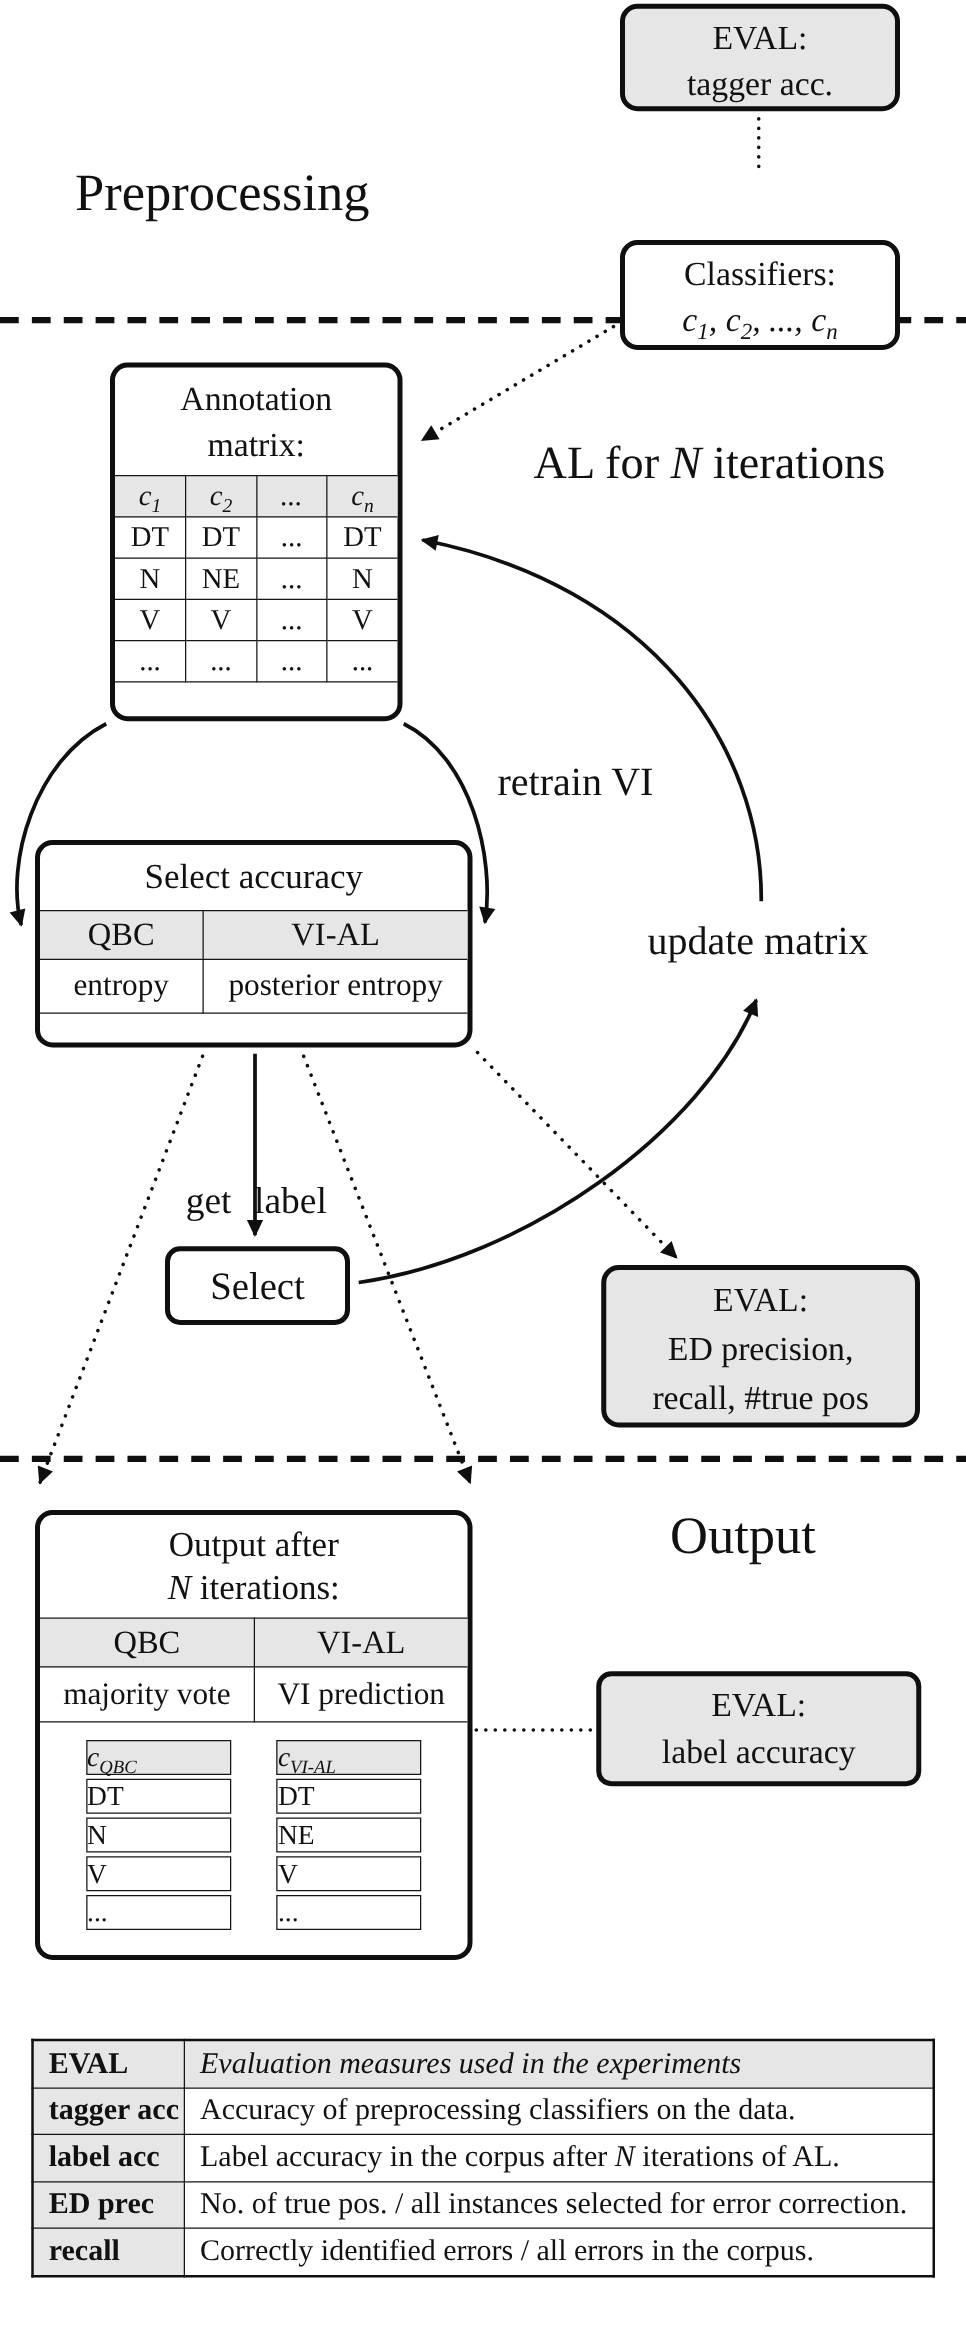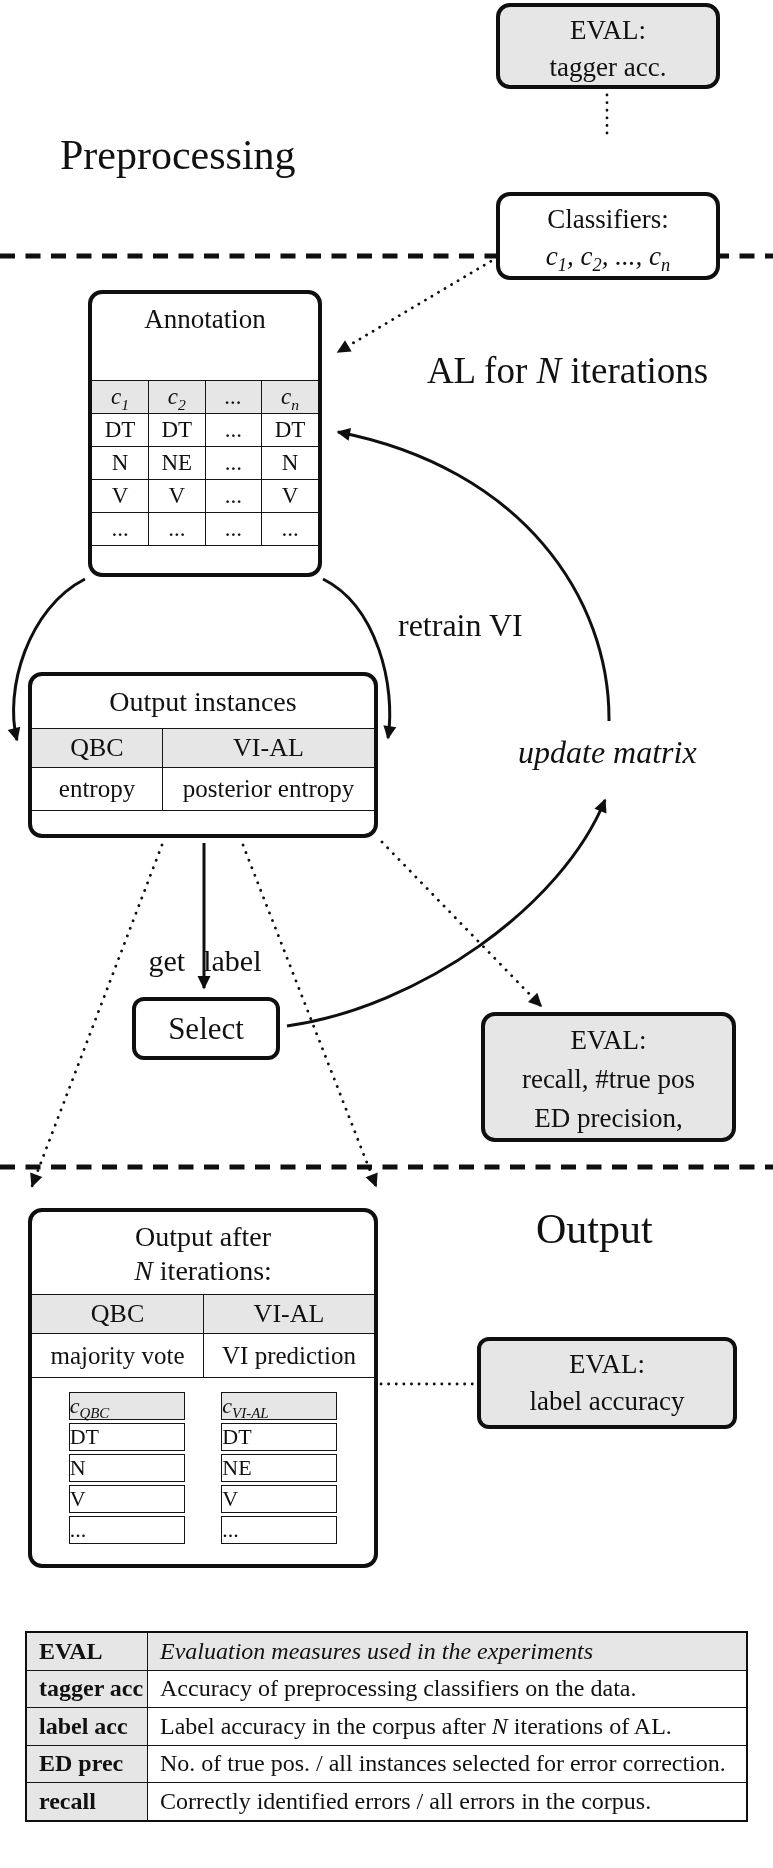--- a/index.html
+++ b/index.html
@@ -96,20 +96,21 @@
   </div>
 
   <div class="rbox boxlines" style="left:496px;top:146px;width:224px;height:88px;margin-top:46px;">
     <span class="bl">Classifiers:</span>
     <span class="bl math">c<sub>1</sub>, c<sub>2</sub>, ..., c<sub>n</sub></span>
   </div>
 
   <div class="rbox" style="left:88px;top:290px;width:234px;height:287px;">
     <div style="padding-top:7px;height:79px;">
       <span class="title-2l" style="font-size:27px;line-height:37px;">Annotation</span>
+      <span class="title-2l" style="font-size:27px;line-height:37px;">matrix:</span>
     </div>
     <table class="mtx mtx-math am-table">
         <thead>
           <tr>
             <th>c<sub>1</sub></th>
             <th>c<sub>2</sub></th>
             <th>...</th>
             <th>c<sub>n</sub></th>
           </tr>
         </thead>
@@ -138,52 +139,52 @@
             <td>...</td>
             <td>...</td>
           </tr>
         </tbody>
       </table>
   </div>
 
   <div class="midlabel" style="left:398px;top:608px;">retrain VI</div>
 
   <div class="rbox" style="left:28px;top:672px;width:350px;height:166px;">
-    <div style="height:52px;display:flex;align-items:center;justify-content:center;font-size:28px;">Output instances</div>
+    <div style="height:52px;display:flex;align-items:center;justify-content:center;font-size:28px;">Select accuracy</div>
     <table class="mtx si-table">
         <thead>
           <tr>
             <th>QBC</th>
             <th>VI-AL</th>
           </tr>
         </thead>
         <tbody>
           <tr>
             <td>entropy</td>
             <td>posterior entropy</td>
           </tr>
         </tbody>
       </table>
   </div>
 
-  <div class="midlabel" style="left:518px;top:735px;font-style:italic;">update matrix</div>
+  <div class="midlabel" style="left:518px;top:735px;">update matrix</div>
 
   <div class="getlabel">
     <span>get</span>
     <span>label</span>
   </div>
 
   <div class="rbox" style="left:132px;top:997px;width:148px;height:63px;display:flex;align-items:center;justify-content:center;font-size:31px;border-radius:12px;">
     <span>Select</span>
   </div>
 
   <div class="rbox gray boxlines" style="left:481px;top:1012px;width:255px;height:130px;">
     <span class="bl" style="line-height:39px;">EVAL:</span>
+    <span class="bl" style="line-height:39px;">ED precision,</span>
     <span class="bl" style="line-height:39px;">recall, #true pos</span>
-    <span class="bl" style="line-height:39px;">ED precision,</span>
   </div>
 
   <div class="rbox" style="left:28px;top:1208px;width:350px;height:360px;">
     <div style="padding-top:8px;height:74px;">
       <span class="title-2l">Output after</span>
       <span class="title-2l"><i>N</i> iterations:</span>
     </div>
     <table class="mtx out-table">
         <thead>
           <tr>

